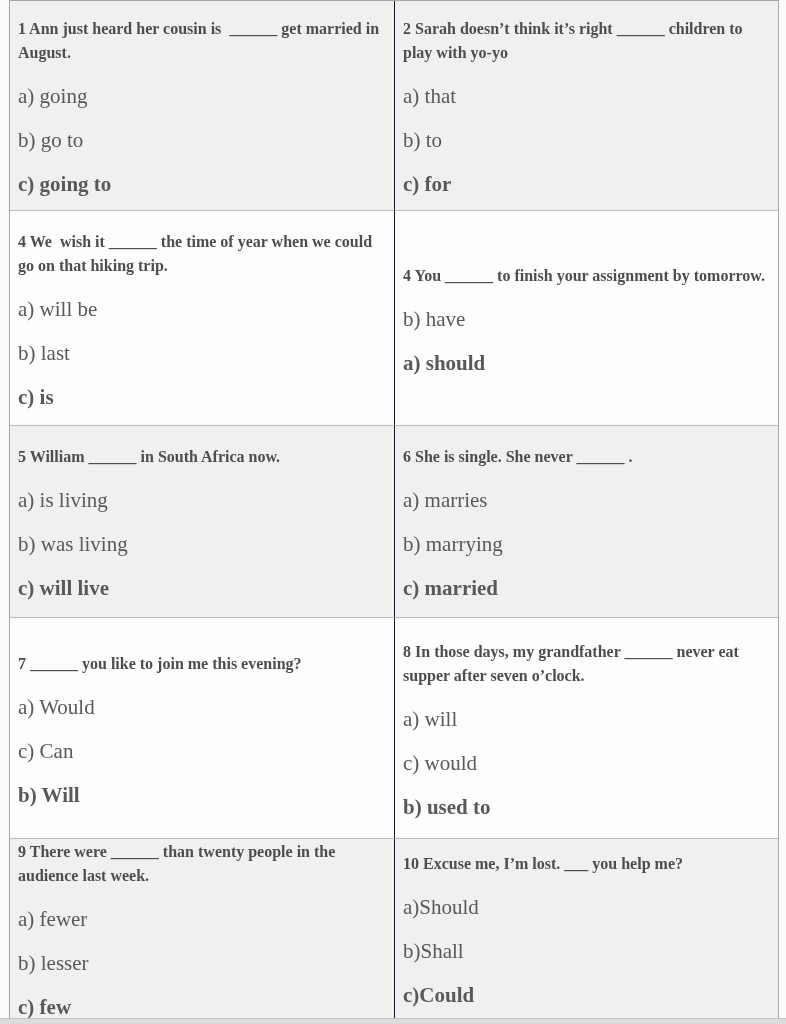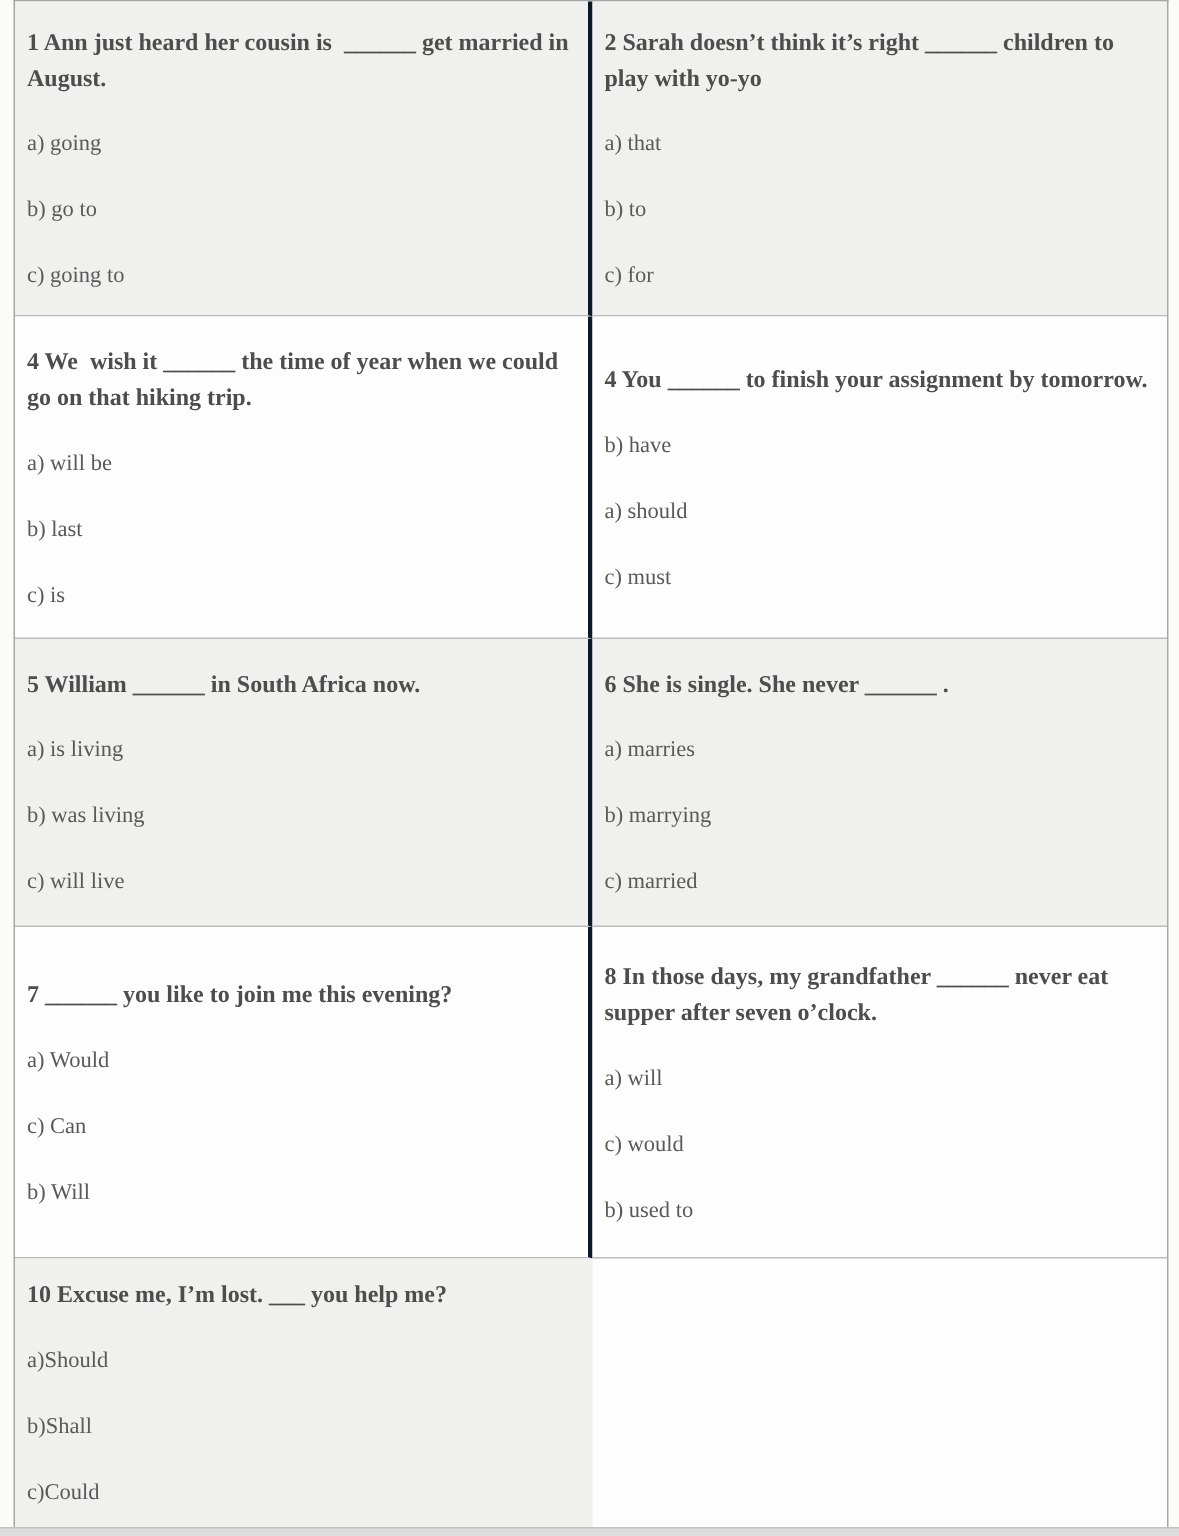--- a/index.html
+++ b/index.html
@@ -30,40 +30,40 @@
   }
   .cell {
     display: flex;
     flex-direction: column;
     justify-content: center;
     padding: 6px 10px 6px 8px;
     border-bottom: 1px solid #bcbcbc;
     background: #fdfdfd;
     overflow: hidden;
   }
-  .cell.col1 { border-right: 3px solid #0f172a; }
+  .cell.col1 { border-right: 1px solid #0f172a; }
   .cell.shade { background: #f0f0ef; }
   .cell.lastrow { border-bottom: none; }
   .q {
     font-size: 16px;
     line-height: 24px;
     font-weight: 700;
     color: #4d4d4d;
     margin: 0 0 22px 0;
     white-space: pre-wrap;
   }
   .opt {
-    font-size: 15px;
+    font-size: 21px;
     line-height: 19px;
     font-weight: 400;
     color: #595959;
     margin: 0 0 25px 0;
     white-space: pre-wrap;
   }
-  .opt:last-child { margin-bottom: 0; }
+  .opt:last-child { margin-bottom: 0; font-weight: bold; }
   .bottom-strip {
     position: absolute;
     left: 0;
     right: 0;
     bottom: 0;
     height: 6px;
     background: #dcdcdc;
     border-top: 1px solid #c2c2c2;
   }
 </style>
@@ -89,21 +89,20 @@
     <div class="cell col1">
       <p class="q">4 We  wish it ______ the time of year when we could go on that hiking trip.</p>
       <p class="opt">a) will be</p>
       <p class="opt">b) last</p>
       <p class="opt">c) is</p>
     </div>
     <div class="cell">
       <p class="q">4 You ______ to finish your assignment by tomorrow.</p>
       <p class="opt">b) have</p>
       <p class="opt">a) should</p>
-      <p class="opt">c) must</p>
     </div>
 
     <div class="cell col1 shade">
       <p class="q">5 William ______ in South Africa now.</p>
       <p class="opt">a) is living</p>
       <p class="opt">b) was living</p>
       <p class="opt">c) will live</p>
     </div>
     <div class="cell shade">
       <p class="q">6 She is single. She never ______ .</p>
@@ -118,20 +117,26 @@
       <p class="opt">c) Can</p>
       <p class="opt">b) Will</p>
     </div>
     <div class="cell">
       <p class="q">8 In those days, my grandfather ______ never eat supper after seven o’clock.</p>
       <p class="opt">a) will</p>
       <p class="opt">c) would</p>
       <p class="opt">b) used to</p>
     </div>
 
+    <div class="cell col1 shade lastrow">
+      <p class="q">9 There were ______ than twenty people in the audience last week.</p>
+      <p class="opt">a) fewer</p>
+      <p class="opt">b) lesser</p>
+      <p class="opt">c) few</p>
+    </div>
     <div class="cell shade lastrow">
       <p class="q">10 Excuse me, I’m lost. ___ you help me?</p>
       <p class="opt">a)Should</p>
       <p class="opt">b)Shall</p>
       <p class="opt">c)Could</p>
     </div>
 
   </div>
   <div class="bottom-strip"></div>
 </div>

